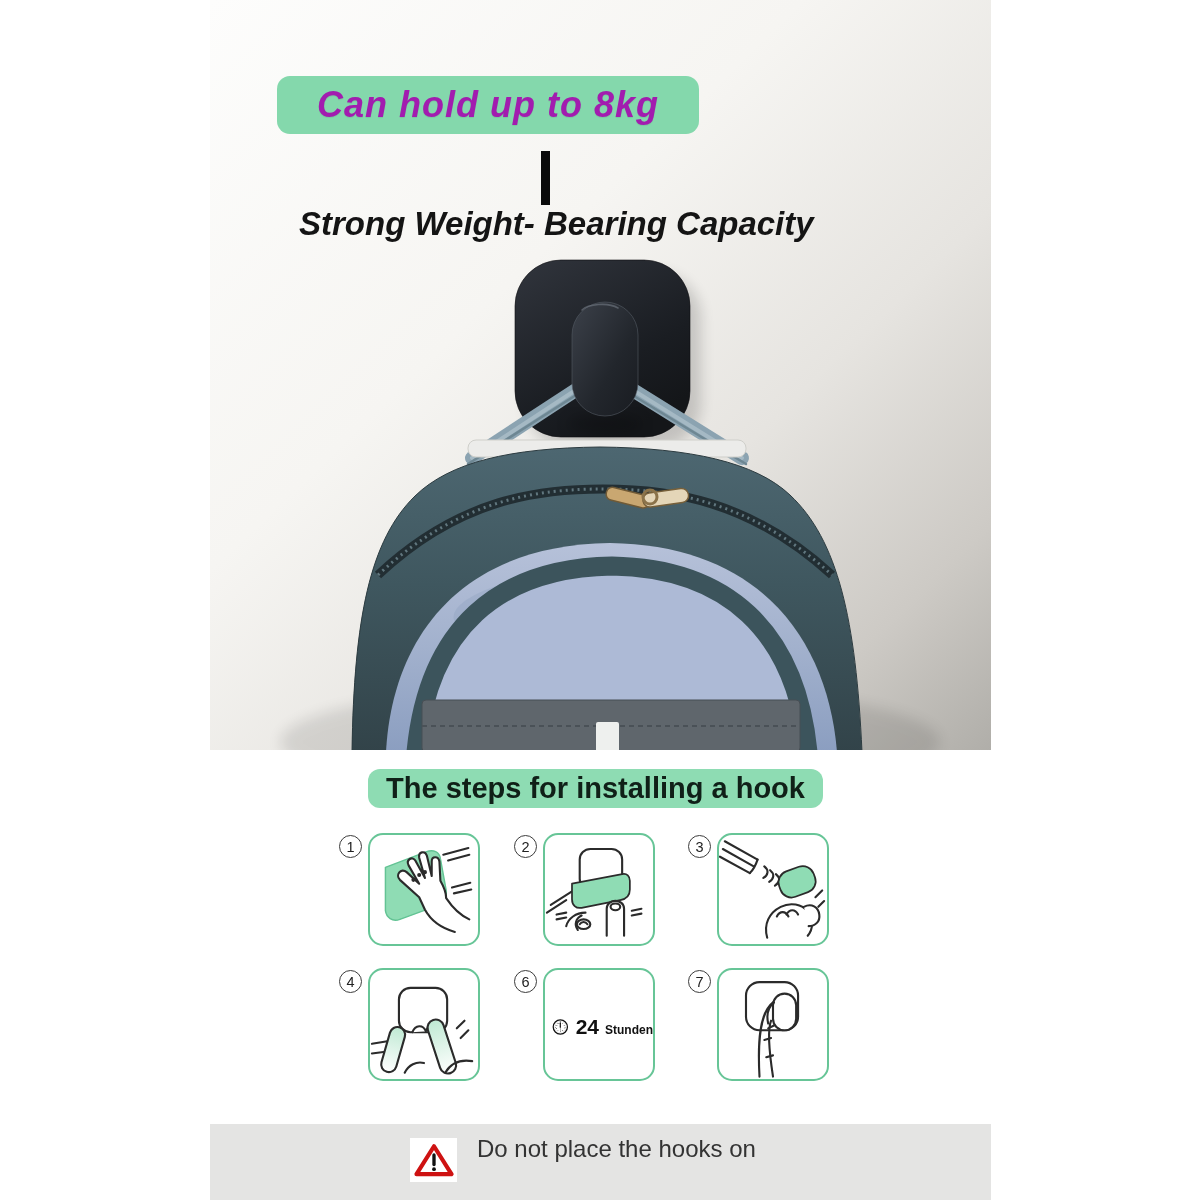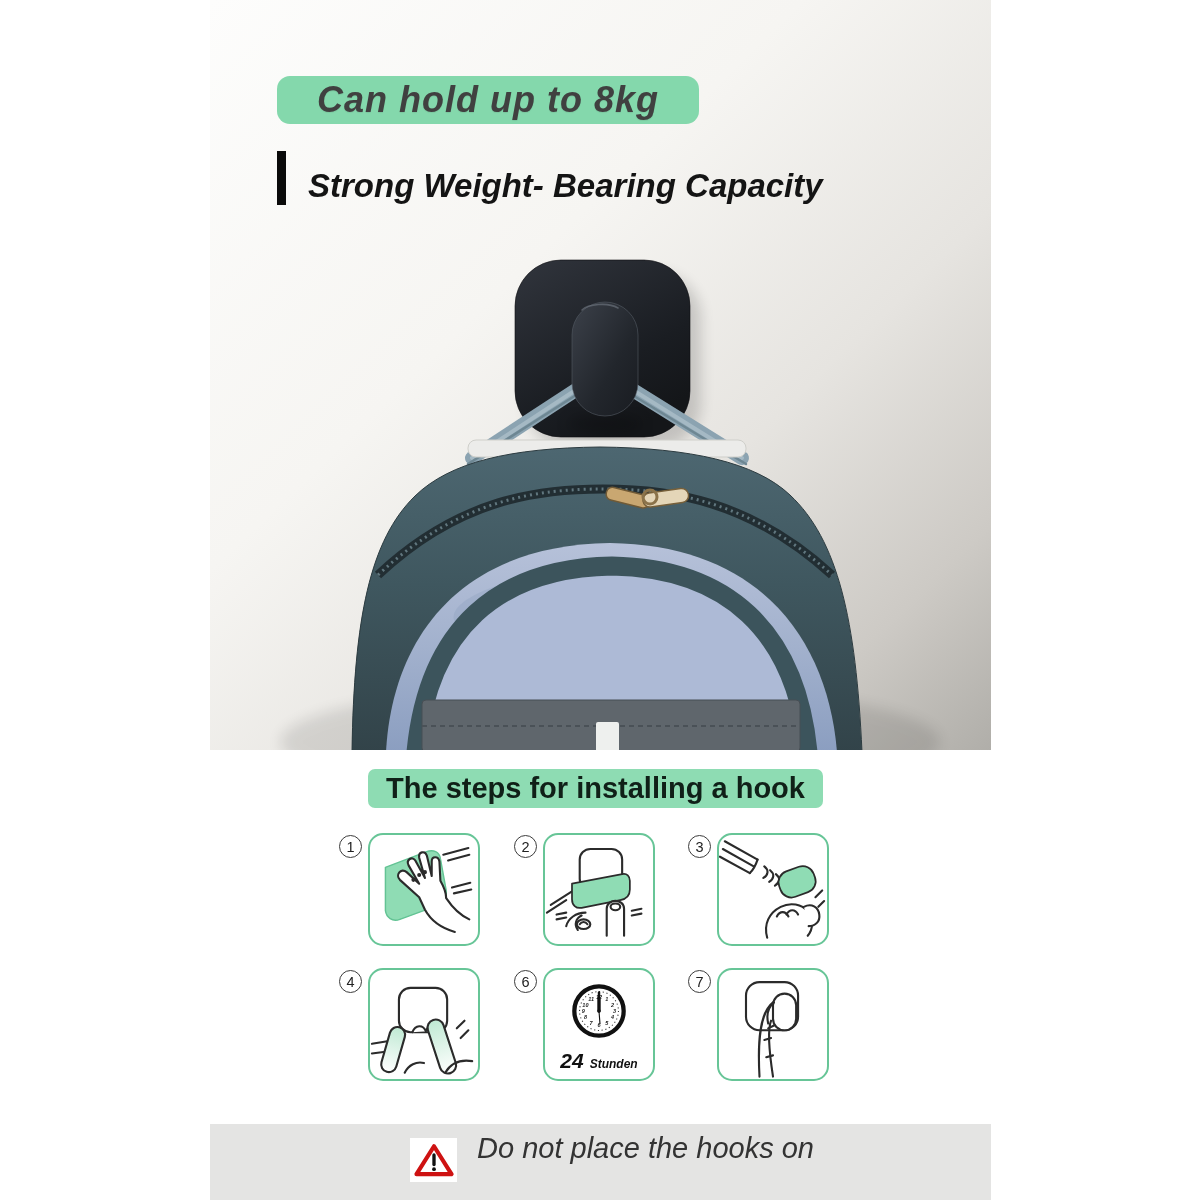--- a/index.html
+++ b/index.html
@@ -1,48 +1,48 @@
 <!DOCTYPE html>
 <html><head>
 <meta charset="utf-8">
 <style>
   html,body{margin:0;padding:0;background:#ffffff;}
   .canvas{position:relative;width:1200px;height:1200px;background:#ffffff;overflow:hidden;
           font-family:"Liberation Sans",sans-serif;}
   
   .photo{position:absolute;left:210px;top:0;width:781px;height:750px;overflow:hidden;}
   .photo svg{display:block;width:781px;height:750px;}
-  .badge{position:absolute;left:277px;top:76px;width:422px;height:48px;border-radius:13px;
-         background:#84d8ac;color:#404040;font-size:36px;font-weight:700;font-style:italic;
+  .badge{position:absolute;left:277px;top:76px;width:422px;height:58px;border-radius:13px;
+         background:#84d8ac;color:#a21caf;font-size:36px;font-weight:700;font-style:italic;
          display:flex;align-items:center;justify-content:center;letter-spacing:1px;
          text-shadow:0 1px 1px rgba(0,0,0,.08);}
-  .heading-row{position:absolute;left:277px;top:151px;display:flex;align-items:flex-end;}
+  .heading-row{position:absolute;left:277px;top:151px;display:flex;align-items:center;flex-direction:column;}
   .heading-bar{width:9px;height:54px;background:#0a0a0a;}
   .heading-text{margin-left:22px;font-size:33px;font-weight:700;font-style:italic;color:#141414;
                 white-space:nowrap;}
   
   .steps-title{position:absolute;left:368px;top:769px;width:455px;height:39px;background:#8edcb3;
                color:#102018;font-size:29px;font-weight:700;display:flex;align-items:center;
-               justify-content:center;border-radius:7px;}
+               justify-content:center;border-radius:12px;}
   .step-box{position:absolute;width:112px;height:113px;background:#ffffff;border:2px solid #67c597;
             border-radius:15px;box-sizing:border-box;overflow:hidden;}
   .step-box svg{display:block;width:108px;height:109px;}
-  .step-box.clock-box{display:flex;flex-direction:column;align-items:center;justify-content:flex-start;padding-top:4px;font-style:italic;}
+  .step-box.clock-box{display:flex;align-items:center;justify-content:flex-start;padding-top:4px;}
   .step-box.clock-box svg{width:108px;height:74px;}
   .clock-caption{display:flex;align-items:baseline;gap:6px;color:#111;margin-top:1px;}
   .clock-caption .val{font-size:21px;font-weight:800;}
   .clock-caption .unit{font-size:12px;font-weight:700;}
   .step-num{position:absolute;width:23px;height:23px;border:1.5px solid #3c3c3c;border-radius:50%;
             background:#ffffff;color:#222;font-size:14.5px;font-weight:500;display:flex;
             align-items:center;justify-content:center;box-sizing:border-box;}
   
   .warn-band{position:absolute;left:210px;top:1124px;width:781px;height:76px;background:#e4e4e3;}
   .warn-icon-box{position:absolute;left:200px;top:14px;width:47px;height:44px;background:#ffffff;
                  display:flex;align-items:center;justify-content:center;}
-  .warn-text{position:absolute;left:267px;top:9px;font-size:29px;font-style:italic;color:#333;
+  .warn-text{position:absolute;left:267px;top:9px;font-size:24px;color:#333;
              line-height:31px;font-weight:400;}
   .ill{stroke:#2b2b2b;stroke-width:2.2;fill:none;stroke-linecap:round;stroke-linejoin:round;}
 </style>
 </head>
 <body>
 
 <div class="canvas">
 
   <div class="photo">
     <svg viewBox="0 0 781 750">

